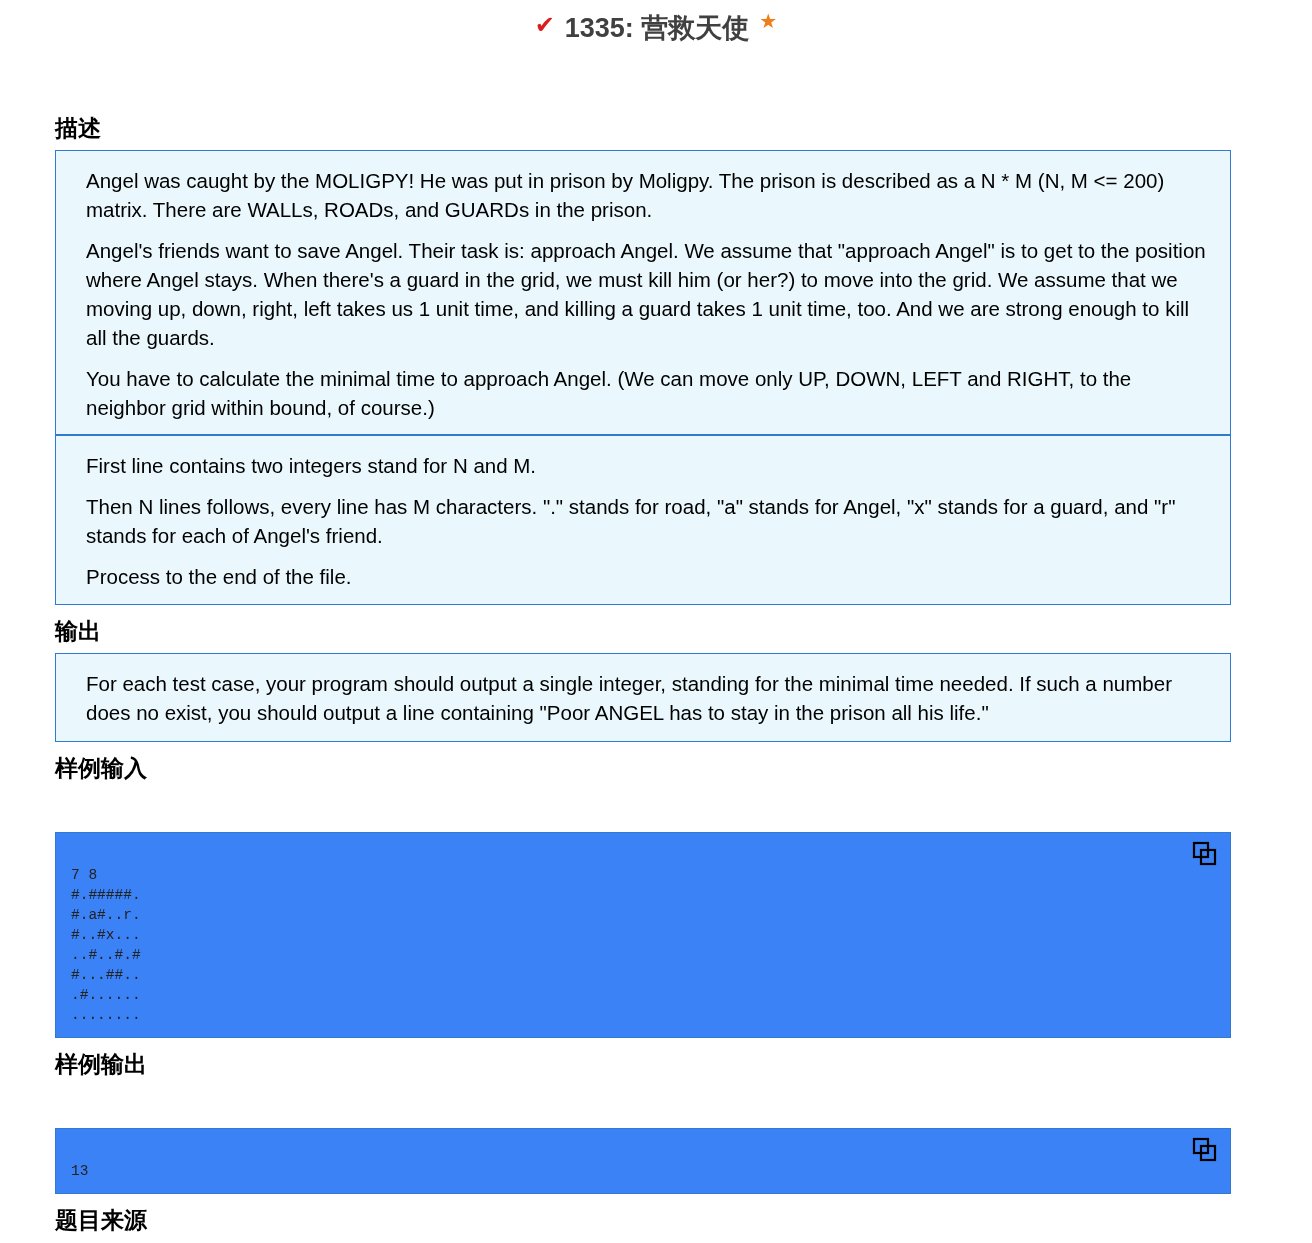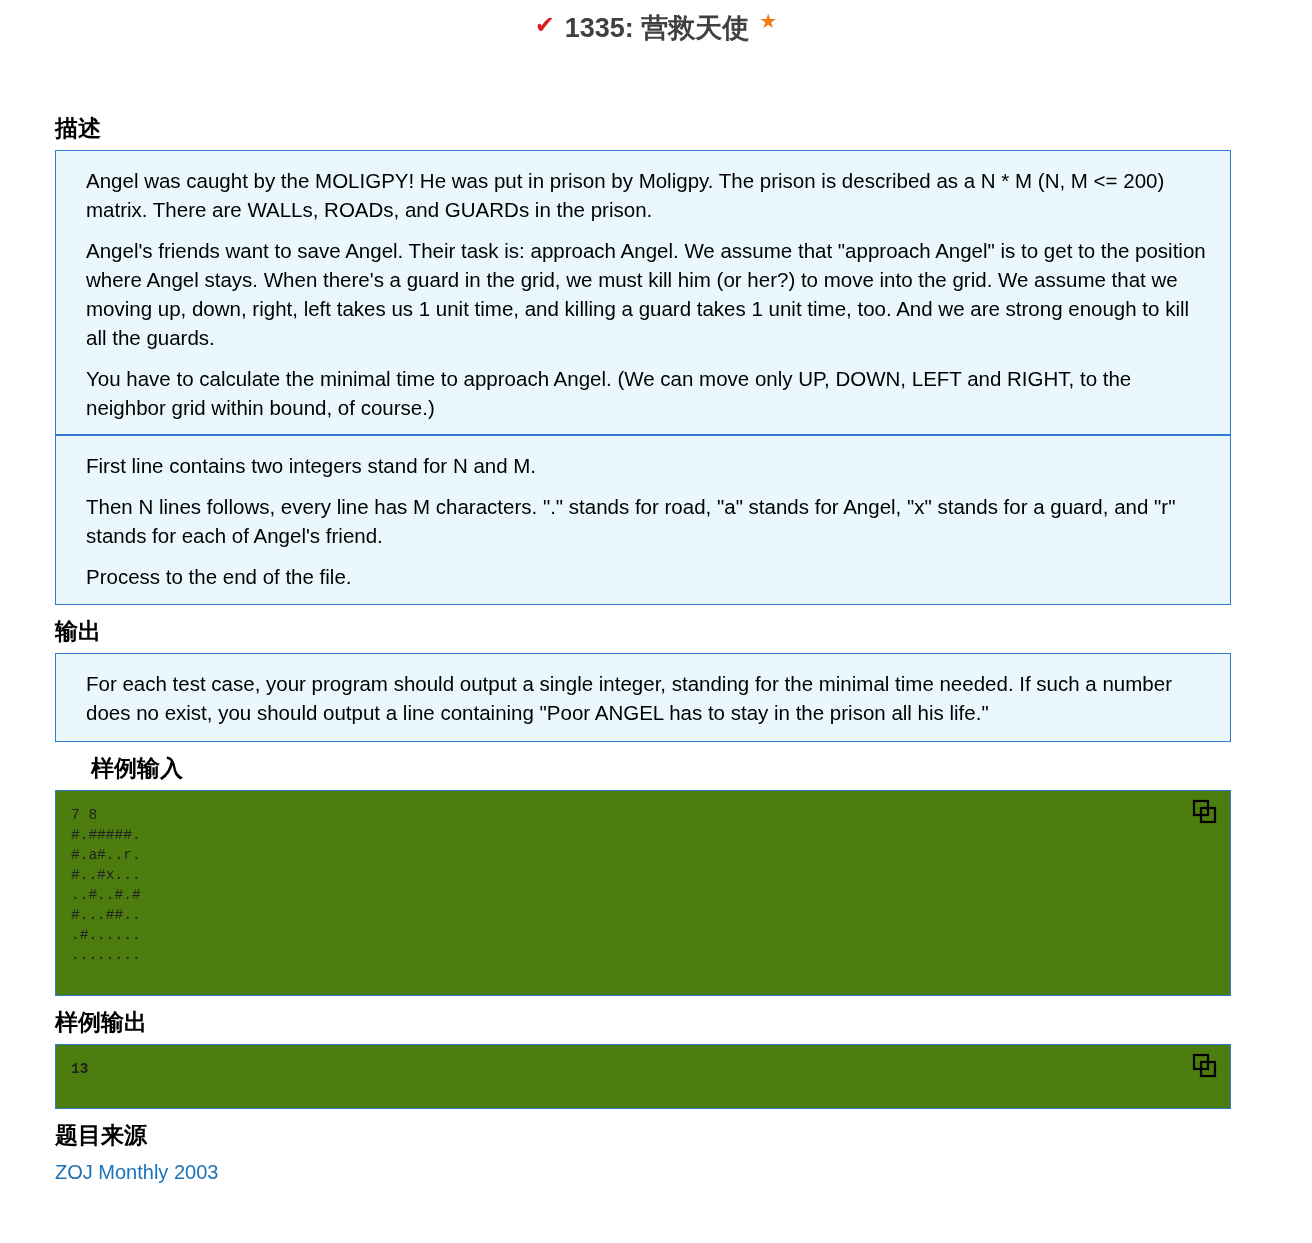--- a/index.html
+++ b/index.html
@@ -73,25 +73,26 @@
       border: 1px solid #2e7bcf;
       padding: 15px 15px 12px 30px;
       box-sizing: border-box;
       font-size: 20.5px;
       line-height: 29px;
       position: relative;
     }
     .box p { margin: 0 0 12px 0; }
     .box p:last-child { margin-bottom: 0; }
     .code-box {
-      background: #4d7c0f;
+      background: #3b82f6;
       border: 1px solid #2e7bcf;
       box-sizing: border-box;
       position: relative;
-      padding: 14px 15px;
+      padding: 32px 15px;
+      margin-top: 42px;
     }
     .code-box pre {
       margin: 0;
       font-family: "Liberation Mono", "DejaVu Sans Mono", monospace;
       font-size: 14.5px;
       line-height: 20px;
       color: #222;
     }
     .copy-icon {
       position: absolute;
@@ -133,38 +134,38 @@
     <p>First line contains two integers stand for N and M.</p>
     <p>Then N lines follows, every line has M characters. "." stands for road, "a" stands for Angel, "x" stands for a guard, and "r" stands for each of Angel's friend.</p>
     <p>Process to the end of the file.</p>
   </div>
 
   <div class="section-title" style="margin-top:8px;">输出</div>
   <div class="box" style="height:89px;">
     <p>For each test case, your program should output a single integer, standing for the minimal time needed. If such a number does no exist, you should output a line containing "Poor ANGEL has to stay in the prison all his life."</p>
   </div>
 
-  <div class="section-title" style="margin-top:8px;margin-left:36px;">样例输入</div>
+  <div class="section-title" style="margin-top:8px;">样例输入</div>
   <div class="code-box" style="height:206px;">
     <pre>7 8
 #.#####.
 #.a#..r.
 #..#x...
 ..#..#.#
 #...##..
 .#......
 ........</pre>
     <svg class="copy-icon" viewBox="0 0 26 26">
       <rect x="2" y="2" width="14" height="14" fill="none" stroke="#000" stroke-width="2.2"></rect>
       <rect x="9" y="9" width="14" height="14" fill="none" stroke="#000" stroke-width="2.2"></rect>
     </svg>
   </div>
 
   <div class="section-title" style="margin-top:8px;">样例输出</div>
-  <div class="code-box" style="height:65px;font-weight:bold;">
+  <div class="code-box" style="height:65px;">
     <pre>13</pre>
     <svg class="copy-icon" viewBox="0 0 26 26">
       <rect x="2" y="2" width="14" height="14" fill="none" stroke="#000" stroke-width="2.2"></rect>
       <rect x="9" y="9" width="14" height="14" fill="none" stroke="#000" stroke-width="2.2"></rect>
     </svg>
   </div>
 
   <div class="section-title" style="margin-top:8px;">题目来源</div>
   <a class="source-link" href="#">ZOJ Monthly 2003</a>
 

